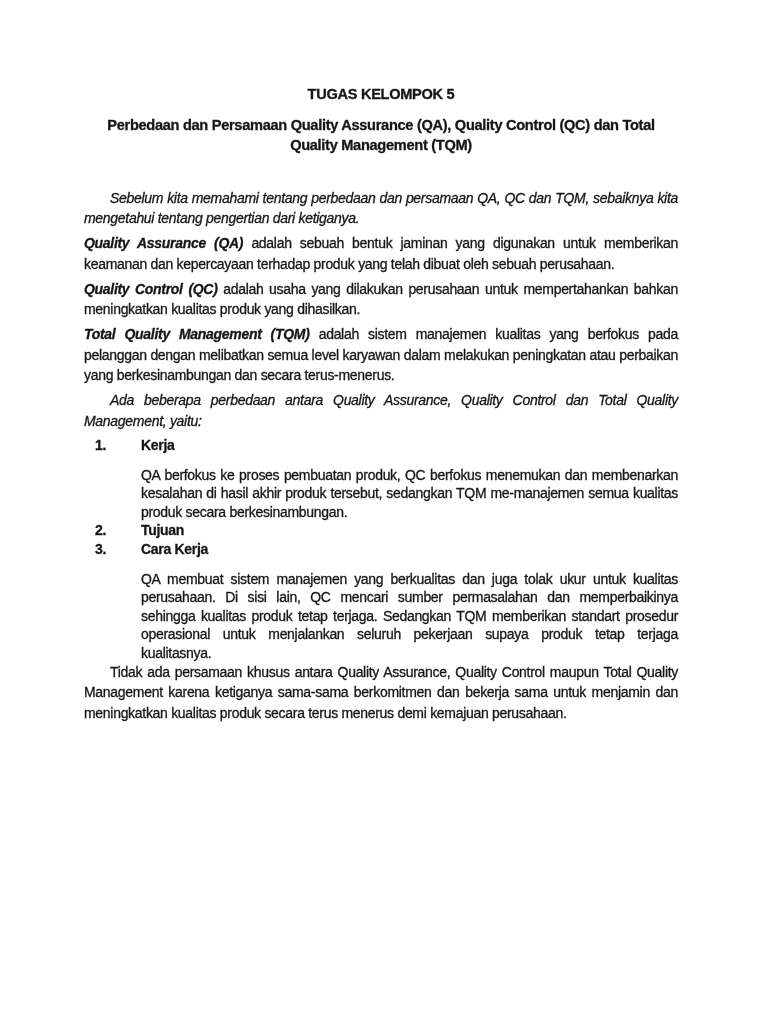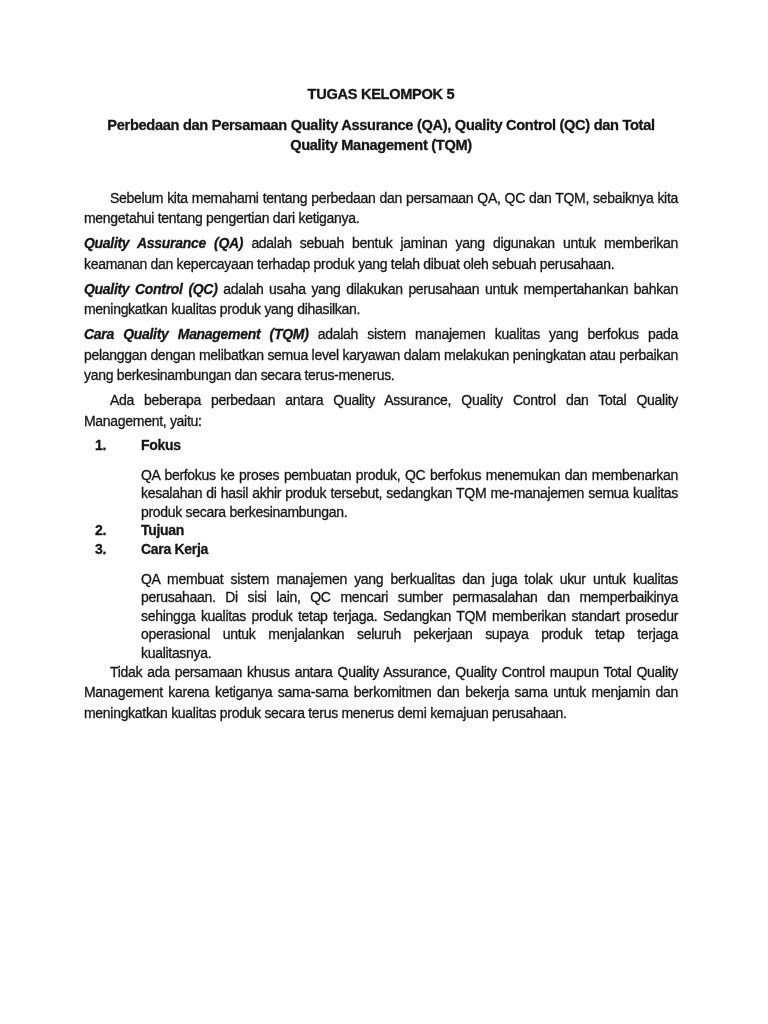--- a/index.html
+++ b/index.html
@@ -34,21 +34,21 @@
     font-size: 14.6px;
     font-weight: 700;
     text-align: center;
     margin: 4px 0 32px 0;
     line-height: 20.5px;
   }
   p.body-par {
     margin: 0 0 4.5px 0;
     text-align: justify;
   }
-  .first-indent { text-indent: 26px; }
+  .first-indent { text-indent: 26px; font-style: italic; }
   .def-term { font-weight: 700; font-style: italic; }
   .diff-list {
     margin: 0;
     padding: 0;
     list-style: none;
   }
   .diff-item {
     position: relative;
     padding-left: 57px;
     margin: 0;
@@ -76,29 +76,29 @@
   <h1 class="doc-title">TUGAS KELOMPOK 5</h1>
 
   <h2 class="doc-subtitle">Perbedaan dan Persamaan Quality Assurance (QA), Quality Control (QC) dan Total Quality Management (TQM)</h2>
 
   <p class="body-par first-indent">Sebelum kita memahami tentang perbedaan dan persamaan QA, QC dan TQM, sebaiknya kita mengetahui tentang pengertian dari ketiganya.</p>
 
   <p class="body-par"><span class="def-term">Quality Assurance (QA)</span><span> adalah sebuah bentuk jaminan yang digunakan untuk memberikan keamanan dan kepercayaan terhadap produk yang telah dibuat oleh sebuah perusahaan.</span></p>
 
   <p class="body-par"><span class="def-term">Quality Control (QC)</span><span> adalah usaha yang dilakukan perusahaan untuk mempertahankan bahkan meningkatkan kualitas produk yang dihasilkan.</span></p>
 
-  <p class="body-par"><span class="def-term">Cara Quality Management (TQM)</span><span> adalah sistem manajemen kualitas yang berfokus pada pelanggan dengan melibatkan semua level karyawan dalam melakukan peningkatan atau perbaikan yang berkesinambungan dan secara terus-menerus.</span></p>
+  <p class="body-par"><span class="def-term">Total Quality Management (TQM)</span><span> adalah sistem manajemen kualitas yang berfokus pada pelanggan dengan melibatkan semua level karyawan dalam melakukan peningkatan atau perbaikan yang berkesinambungan dan secara terus-menerus.</span></p>
 
   <p class="body-par first-indent">Ada beberapa perbedaan antara Quality Assurance, Quality Control dan Total Quality Management, yaitu:</p>
 
   <div class="diff-list">
 
     <div class="diff-item">
       <span class="item-number">1.</span>
-      <div class="item-heading">Fokus</div>
+      <div class="item-heading">Kerja</div>
       <div class="item-body">QA berfokus ke proses pembuatan produk, QC berfokus menemukan dan membenarkan kesalahan di hasil akhir produk tersebut, sedangkan TQM me-manajemen semua kualitas produk secara berkesinambungan.</div>
     </div>
 
     <div class="diff-item">
       <span class="item-number">2.</span>
       <div class="item-heading">Tujuan</div>
     </div>
 
     <div class="diff-item">
       <span class="item-number">3.</span>

